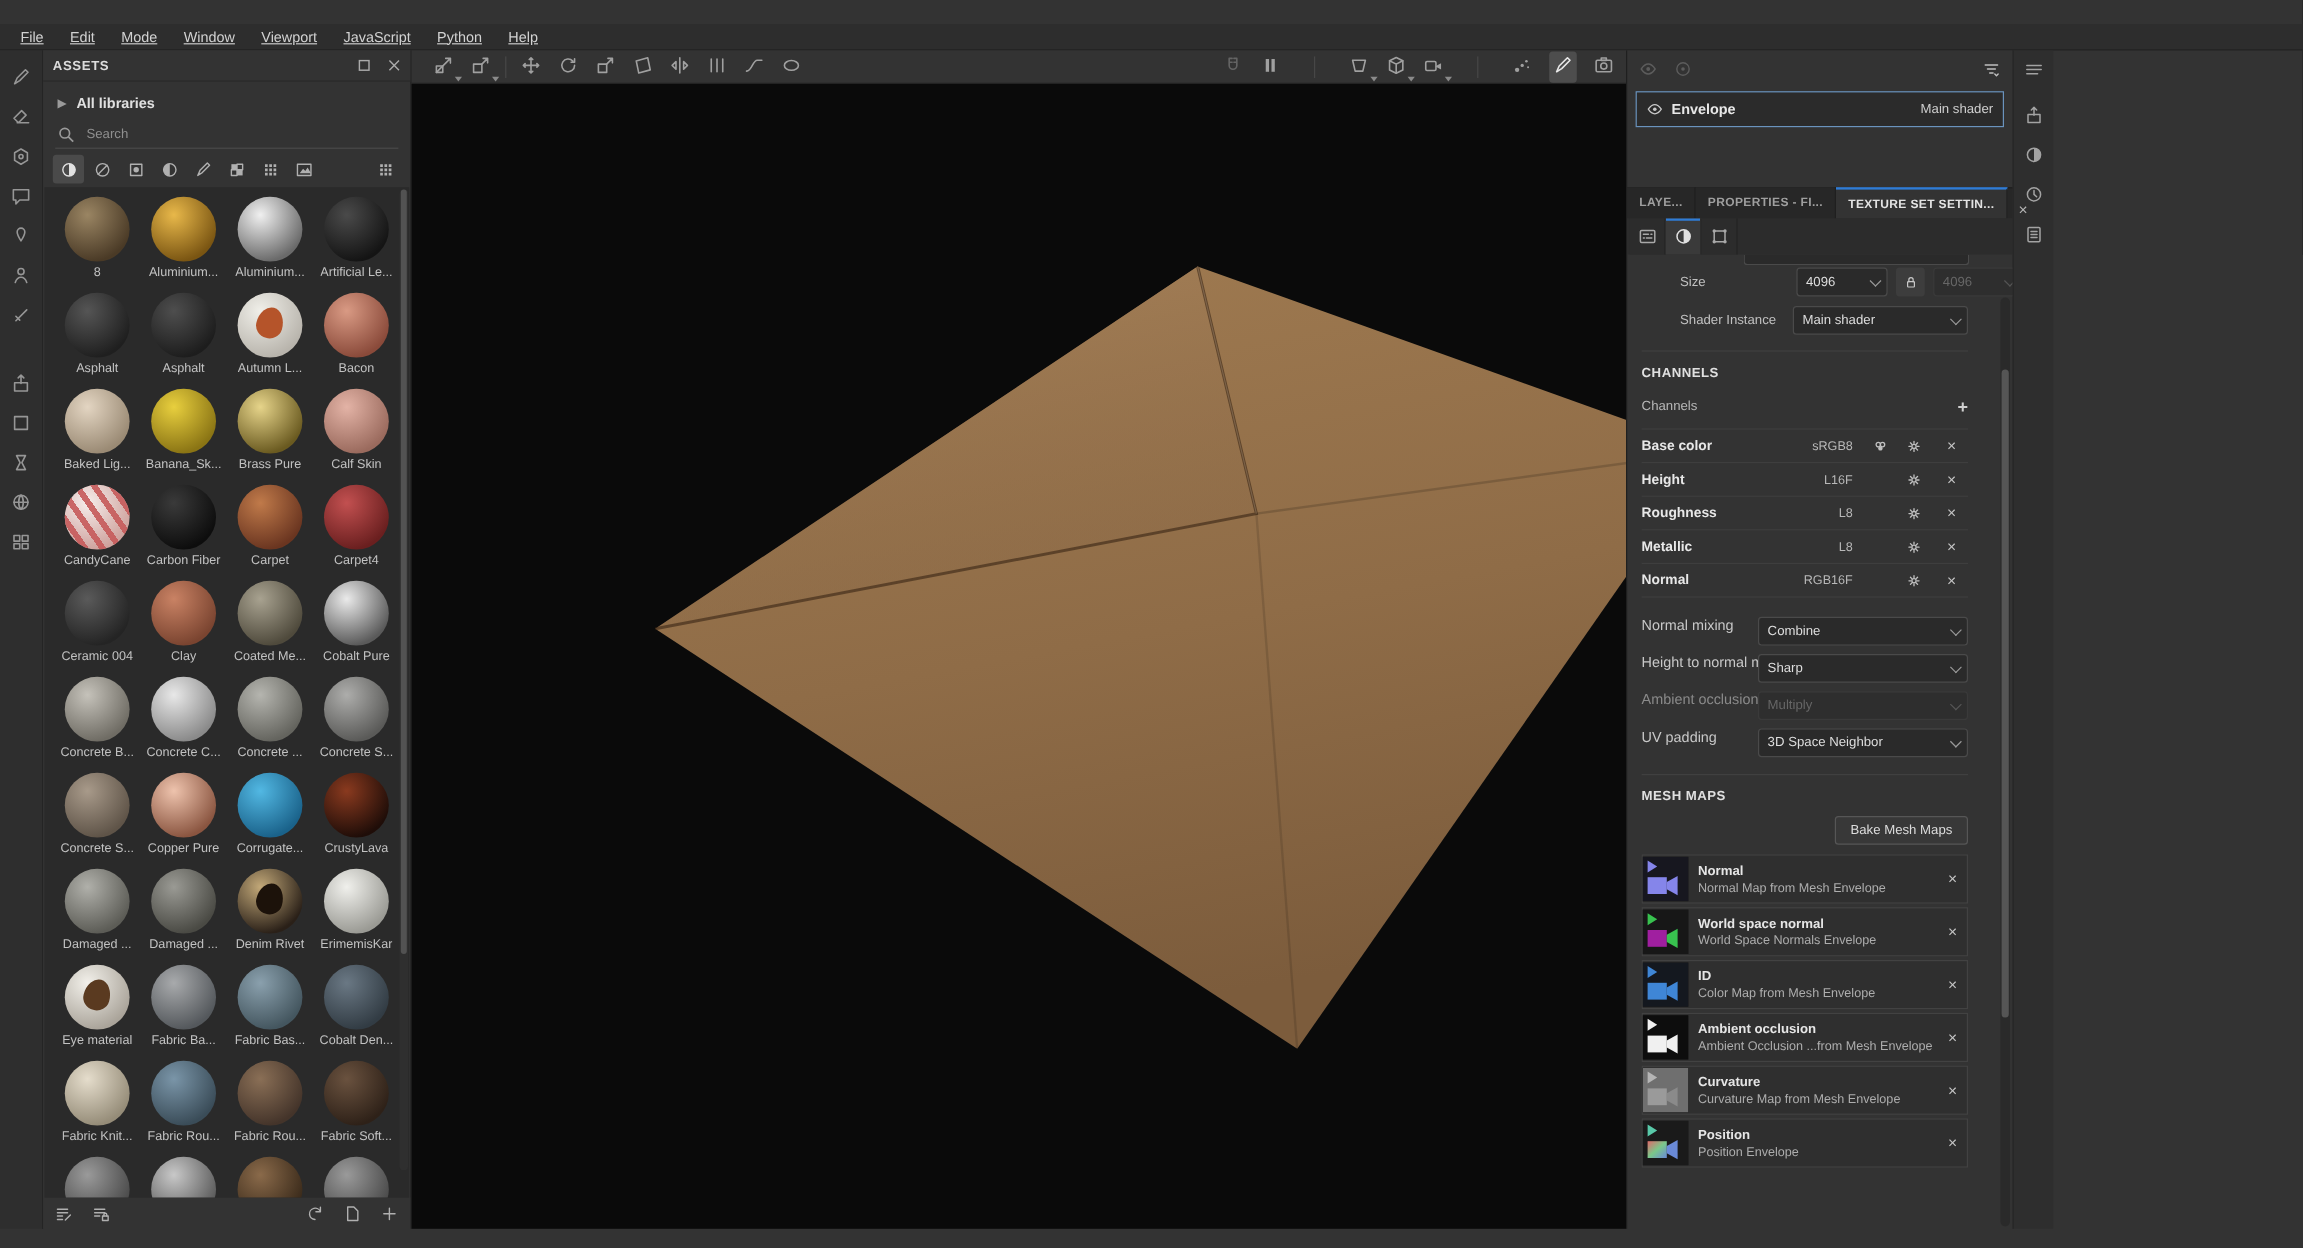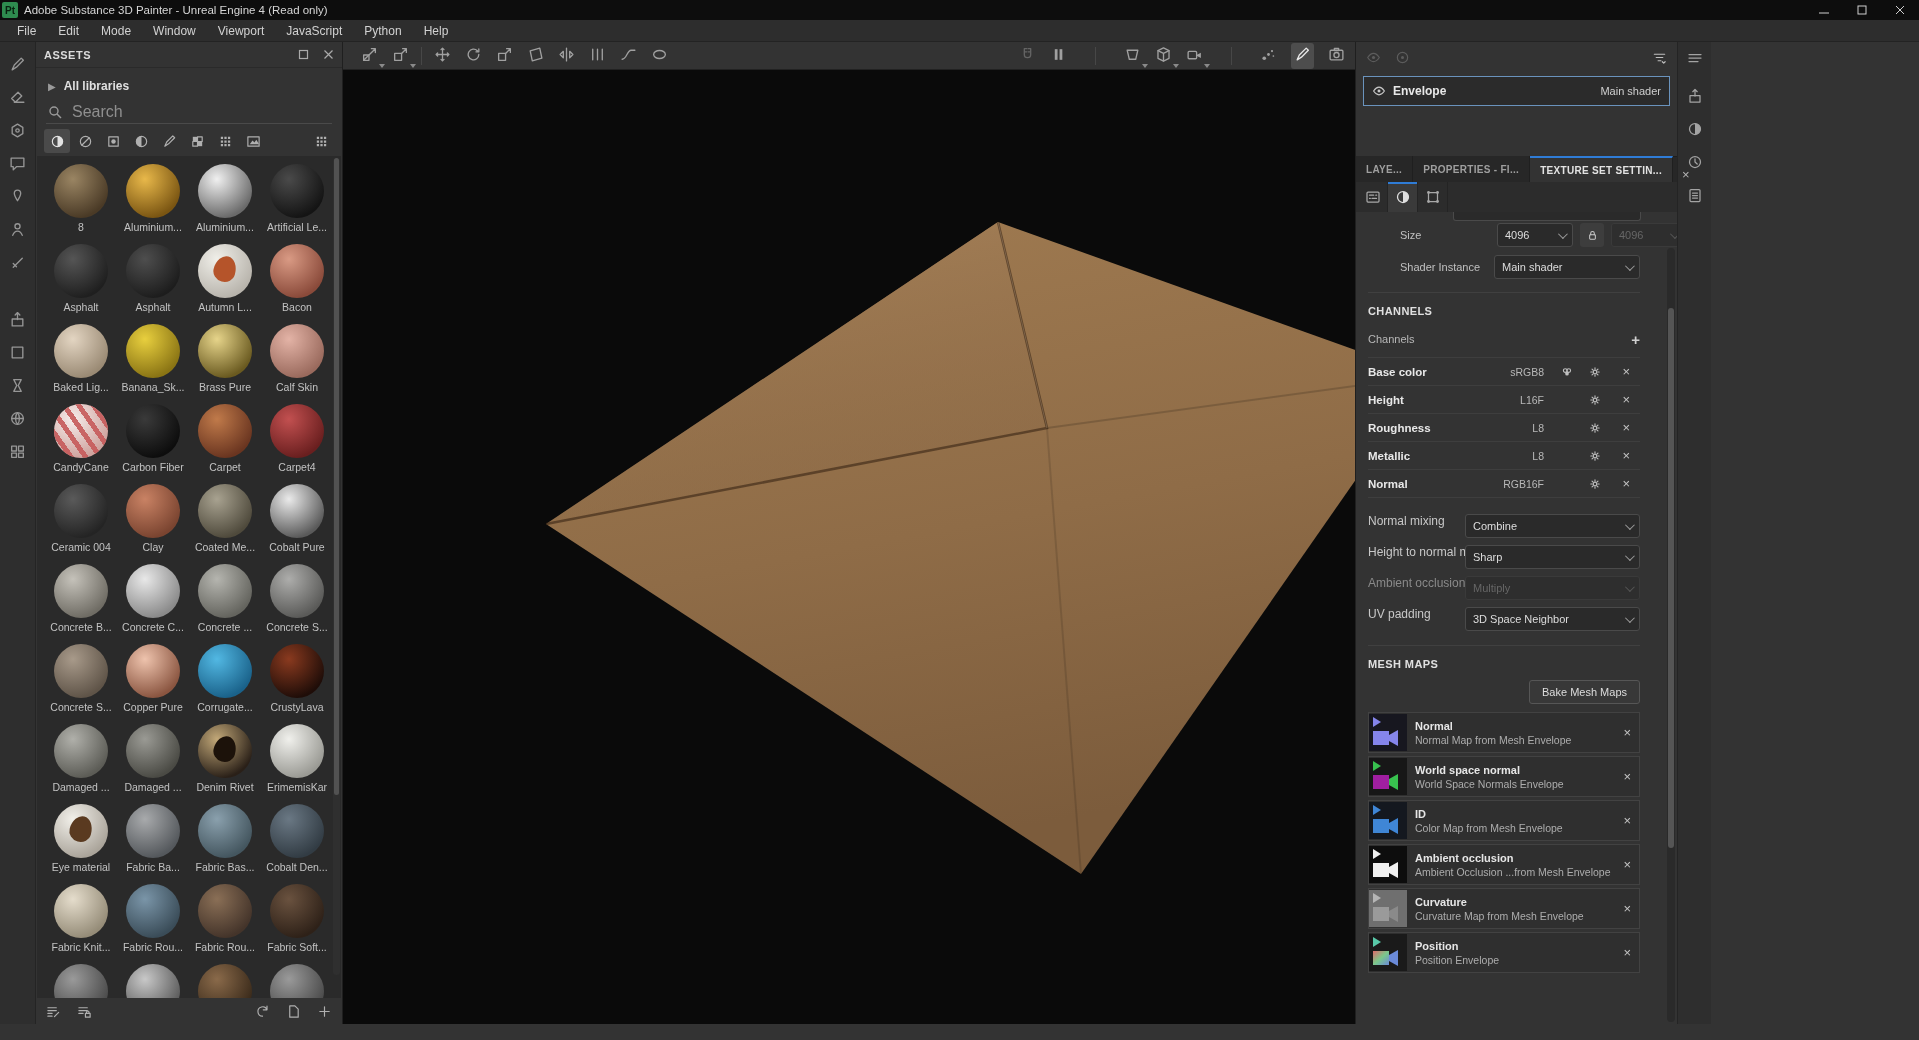--- a/index.html
+++ b/index.html
@@ -7,21 +7,21 @@
   #app{position:relative;width:1919px;height:1040px;background:#333;overflow:hidden;color:#c8c8c8;font-size:12px;}
 
   
   .titlebar{position:absolute;left:0;top:0;width:100%;height:20px;background:#0d0d0d;display:flex;align-items:center;}
   .pt-logo{width:16px;height:16px;margin:0 6px 0 2px;background:#2e8b4f;color:#07210f;font-size:10px;font-weight:bold;display:flex;align-items:center;justify-content:center;border-radius:2px;}
   .win-title{color:#d6d6d6;font-size:11.5px;}
   .win-btns{margin-left:auto;display:flex;height:100%;}
   .win-btn{width:38px;height:100%;display:flex;align-items:center;justify-content:center;color:#cfcfcf;}
 
   
-  .menubar{position:absolute;left:0;top:20px;width:100%;height:22px;background:#2d2d2d;display:flex;align-items:center;padding-left:6px;border-bottom:1px solid #232323;}
+  .menubar{position:absolute;left:0;top:20px;width:100%;height:22px;background:#2d2d2d;display:flex;align-items:center;padding-left:6px;border-bottom:1px solid #232323;text-decoration:underline;}
   .menu-item{padding:0 11px;height:100%;display:flex;align-items:center;color:#d2d2d2;font-size:12px;}
 
   
   .main{position:absolute;left:0;top:42px;width:1711px;height:982px;display:flex;}
   .left-strip{width:36px;background:#2e2e2e;border-right:1px solid #242424;display:flex;flex-direction:column;align-items:center;padding-top:14px;}
   .left-strip .i{margin-bottom:16px;opacity:.85;}
   .left-strip .gap{height:24px;}
 
   .i{display:inline-flex;align-items:center;justify-content:center;}
   .i svg{display:block;}
@@ -29,21 +29,21 @@
   
   .assets{width:307px;background:#333;display:flex;flex-direction:column;border-right:1px solid #1f1f1f;}
   .panel-header{height:26px;display:flex;align-items:center;padding:0 8px;background:#333;border-bottom:1px solid #2a2a2a;}
   .panel-title{font-size:11px;font-weight:bold;letter-spacing:.5px;color:#dcdcdc;}
   .ph-btns{margin-left:auto;display:flex;gap:14px;color:#aaa;}
   .lib-row{height:30px;display:flex;align-items:center;padding:6px 8px 0 12px;color:#e0e0e0;}
   .lib-arrow{color:#9a9a9a;margin-right:8px;font-size:10px;}
   .lib-label{font-weight:bold;font-size:12px;}
   .search-row{height:28px;display:flex;align-items:center;padding:0 10px;}
   .search-box{flex:1;display:flex;align-items:center;gap:8px;border-bottom:1px solid #4a4a4a;height:24px;padding:0 2px;}
-  .search-input{background:transparent;border:none;outline:none;color:#c4b5fd;font-size:16px;width:100%;}
+  .search-input{background:transparent;border:none;outline:none;color:#c4b5fd;font-size:11px;width:100%;}
   .search-input::placeholder{color:#8f8f8f;}
   .filter-row{height:30px;display:flex;align-items:center;padding:0 8px;gap:2px;}
   .filter-btn{width:26px;height:24px;border-radius:3px;display:flex;align-items:center;justify-content:center;}
   .filter-btn.active{background:#4a4a4a;}
   .filter-spacer{flex:1;}
   .mat-grid-wrap{flex:1;background:#2a2a2a;overflow:hidden;position:relative;margin:0 1px;}
   .mat-grid{display:grid;grid-template-columns:repeat(4,1fr);padding:8px 10px 0 10px;column-gap:4px;}
   .mat-cell{height:80px;display:flex;flex-direction:column;align-items:center;}
   .sphere{width:54px;height:54px;border-radius:50%;position:relative;flex:none;}
   .sphere .accent{position:absolute;left:50%;top:46%;width:22px;height:26px;transform:translate(-50%,-50%) rotate(15deg);border-radius:50% 50% 50% 50%/60% 60% 40% 40%;}
@@ -131,41 +131,20 @@
   
   .statusbar{position:absolute;left:0;bottom:0;width:100%;height:16px;background:#2d2d2d;border-top:1px solid #1c1c1c;display:flex;align-items:center;padding:0 8px 0 4px;}
   .status-warning{color:#d2491c;font-size:11px;white-space:nowrap;overflow:hidden;}
   .status-right{margin-left:auto;color:#bdbdbd;font-size:11px;white-space:nowrap;padding-left:20px;}
 </style>
 </head>
 <body>
 
 <div id="app">
 
-  <div class="titlebar">
-    <div class="pt-logo">Pt</div>
-    <div class="win-title">Adobe Substance 3D Painter - Unreal Engine 4 (Read only)</div>
-    <div class="win-btns">
-      <div class="win-btn">
-          <svg width="10" height="10">
-            <line x1="0" y1="8" x2="10" y2="8" stroke="#cfcfcf" stroke-width="1"></line>
-          </svg>
-        </div>
-      <div class="win-btn">
-          <svg width="10" height="10">
-            <rect x="1" y="1" width="8" height="8" fill="none" stroke="#cfcfcf" stroke-width="1"></rect>
-          </svg>
-        </div>
-      <div class="win-btn">
-          <svg width="10" height="10">
-            <path d="M1 1l8 8M9 1l-8 8" stroke="#cfcfcf" stroke-width="1"></path>
-          </svg>
-        </div>
-    </div>
-  </div>
 
   <div class="menubar">
       <div class="menu-item">File</div>
       <div class="menu-item">Edit</div>
       <div class="menu-item">Mode</div>
       <div class="menu-item">Window</div>
       <div class="menu-item">Viewport</div>
       <div class="menu-item">JavaScript</div>
       <div class="menu-item">Python</div>
       <div class="menu-item">Help</div>

